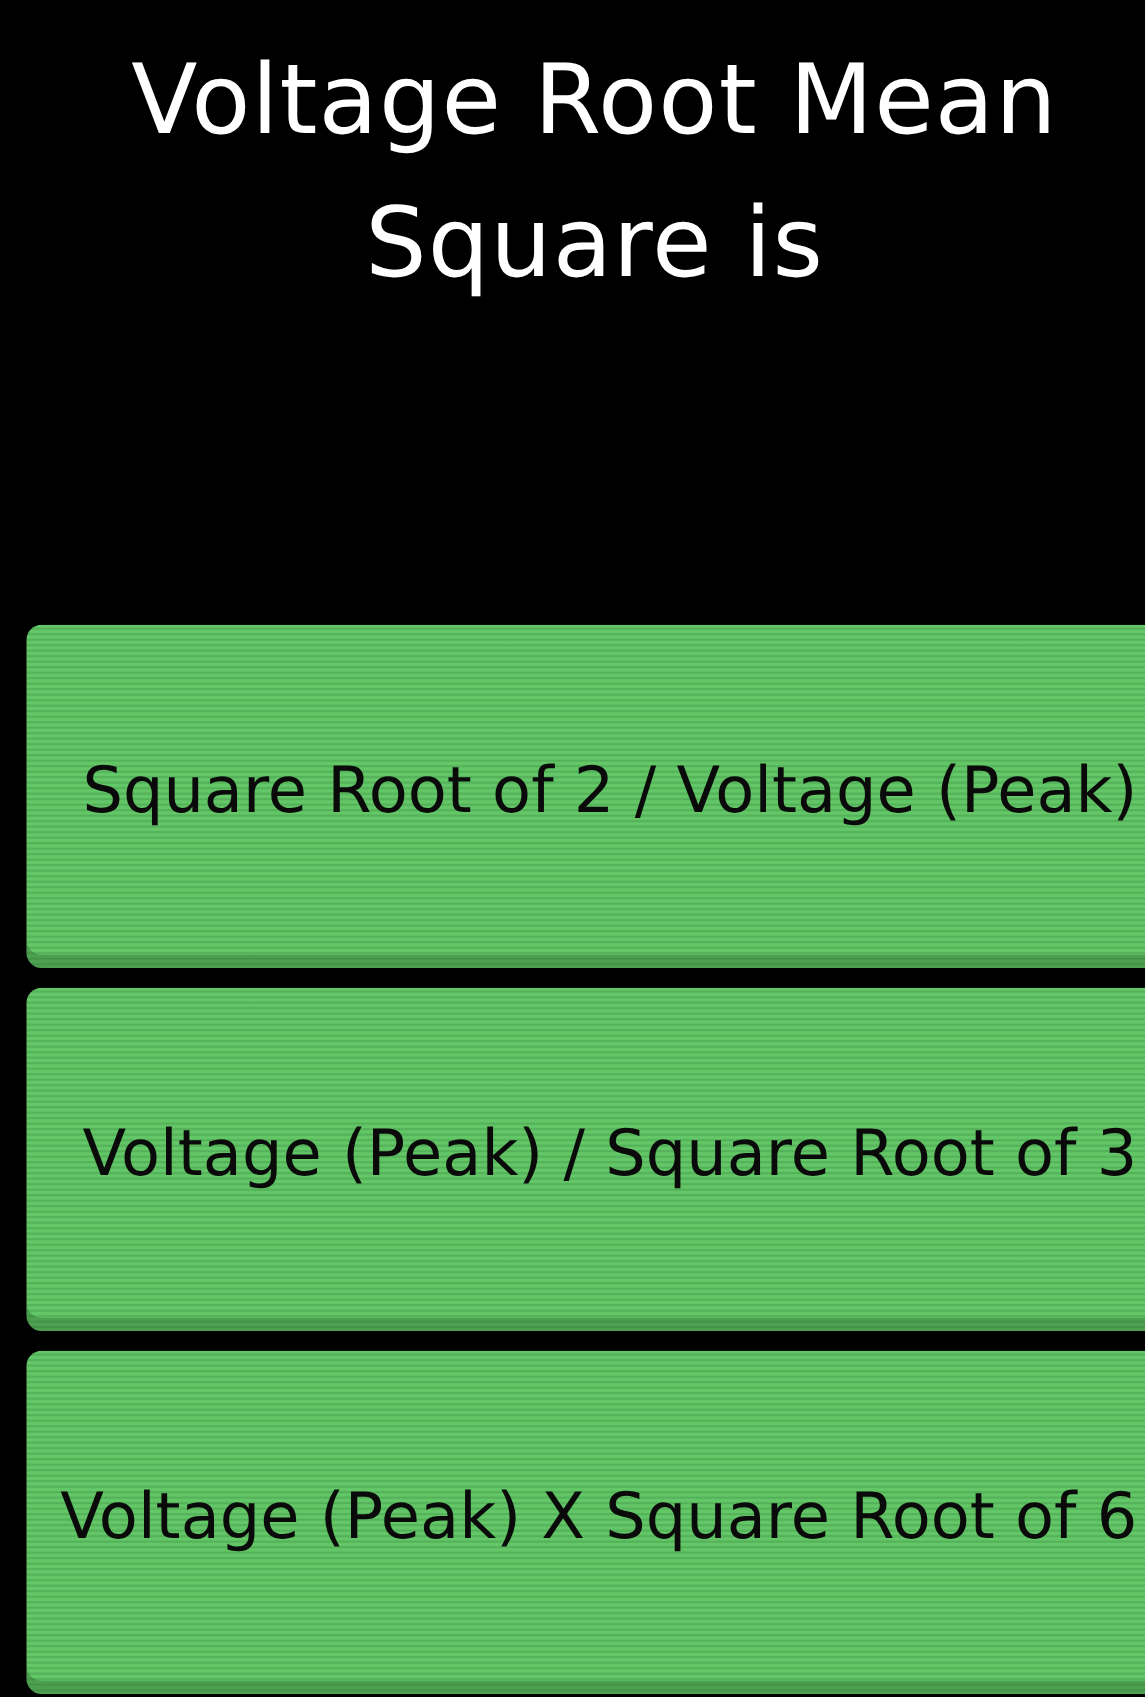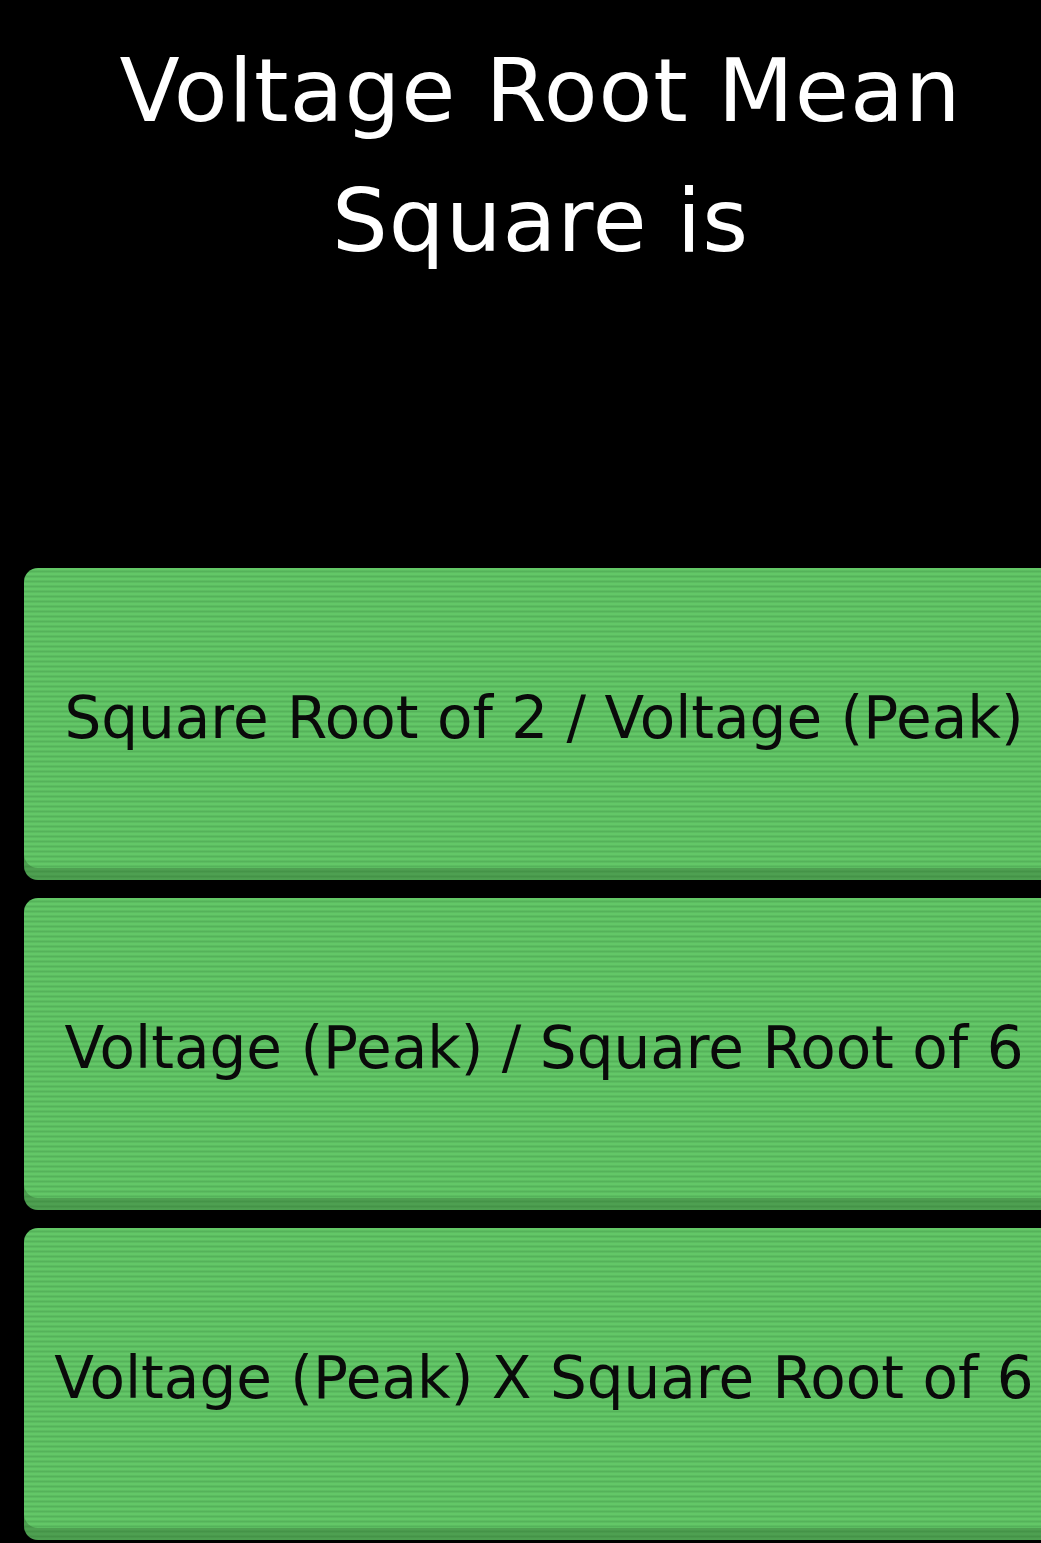--- a/index.html
+++ b/index.html
@@ -45,37 +45,37 @@
     align-items: center;
     justify-content: center;
     box-sizing: border-box;
     padding: 0 30px 12px 30px;
     cursor: pointer;
   }
   .option-text {
     color: #0a0a0a;
     font-size: 58px;
     line-height: 90px;
-    text-align: center;
+    text-align: right;
     width: 100%;
   }
   #opt0 { top: 568px; }
   #opt1 { top: 898px; }
   #opt2 { top: 1228px; }
 </style>
 </head>
 <body>
 
 <div class="question">
   <span>Voltage Root Mean Square is</span>
 </div>
 
 <div class="option" id="opt0">
   <div class="option-text">Square Root of 2 / Voltage (Peak)</div>
 </div>
 
 <div class="option" id="opt1">
-  <div class="option-text">Voltage (Peak) / Square Root of 6</div>
+  <div class="option-text">Voltage (Peak) / Square Root of 3</div>
 </div>
 
 <div class="option" id="opt2">
   <div class="option-text">Voltage (Peak) X Square Root of 6</div>
 </div>
 
 </body></html>

